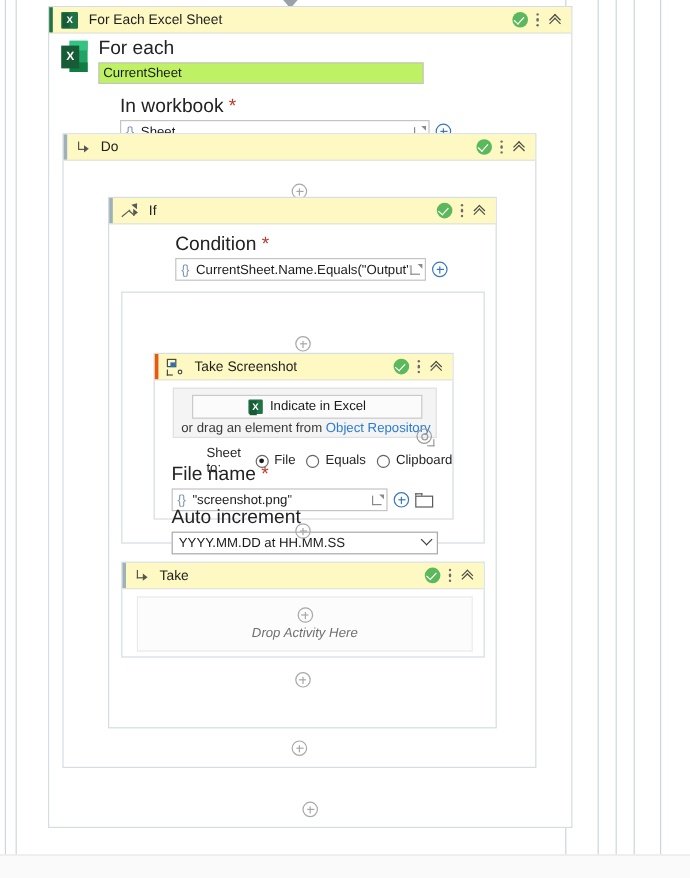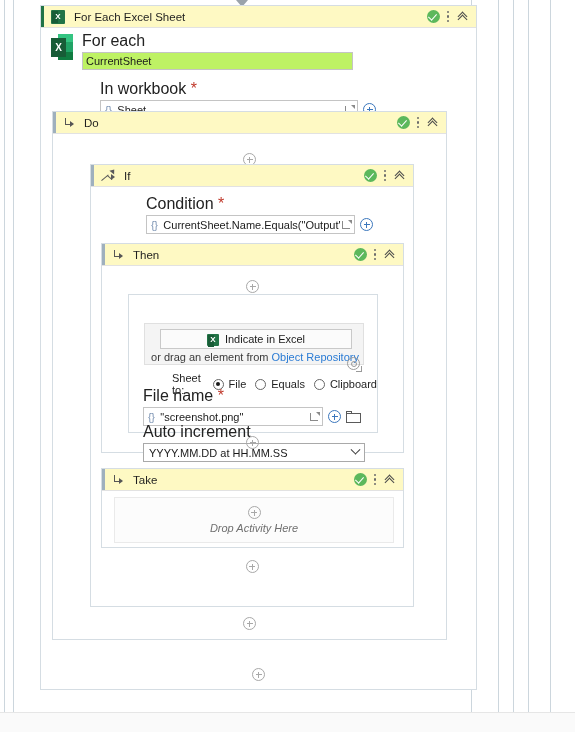--- a/index.html
+++ b/index.html
@@ -572,47 +572,50 @@
             <div class="argbox" style="width:209px;">
               <span class="braces">{}</span>
               <span class="argval">CurrentSheet.Name.Equals("Output")</span>
               <span class="expand-ico"></span>
             </div>
             <div class="plus-blue"></div>
           </div>
         </div>
 
         <div class="card" style="left:10px; top:78px; width:303px; height:210px;">
-          <div class="card-hdr">
-            <div class="accent" style="background:#9fb0bd;"></div>
-            <div class="branch-arrow">
-              <div class="v"></div>
-                <div class="h"></div>
-                <div class="t"></div>
-            </div>
-            <div class="hdr-title">Then</div>
-            <div class="hdr-right">
-              <div class="chk"></div>
-              <div class="kebab">
-                  <i></i>
-                  <i></i>
-                  <i></i>
-                </div>
-              <div class="dchev">
-                  <i></i>
-                  <i></i>
-                </div>
-            </div>
-          </div>
 
           <div class="drop-plus-row" style="top:36px; left:0;">
             <div class="plus-grey"></div>
           </div>
 
           <div class="card" style="left:26px; top:50px; width:250px; height:139px;">
+            <div class="card-hdr">
+              <div class="accent" style="background:#e8590c;"></div>
+              <div class="hdr-icon">
+                <div class="crop-ico">
+                    <div class="br1"></div>
+                    <div class="br2"></div>
+                    <div class="lc"></div>
+                    <div class="dot"></div>
+                  </div>
+              </div>
+              <div class="hdr-title">Take Screenshot</div>
+              <div class="hdr-right">
+                <div class="chk"></div>
+                <div class="kebab">
+                    <i></i>
+                    <i></i>
+                    <i></i>
+                  </div>
+                <div class="dchev">
+                    <i></i>
+                    <i></i>
+                  </div>
+              </div>
+            </div>
 
             <div class="indicate-panel" style="position:absolute; left:15px; top:28px; width:220px; height:42px;">
               <div class="indicate-btn" style="position:absolute; left:15px; top:5px; width:192px;">
                 <span><span class="xl-small" style="display:inline-block; vertical-align:middle; width:12px; height:12px;"></span></span>
                 <span>Indicate in Excel</span>
               </div>
               <div class="drag-hint" style="position:absolute; left:0; top:27px; width:220px;">
                 <span>or drag an element from </span><span class="or-link">Object Repository</span>
               </div>
               <div style="position:absolute; right:3px; bottom:-6px;">

